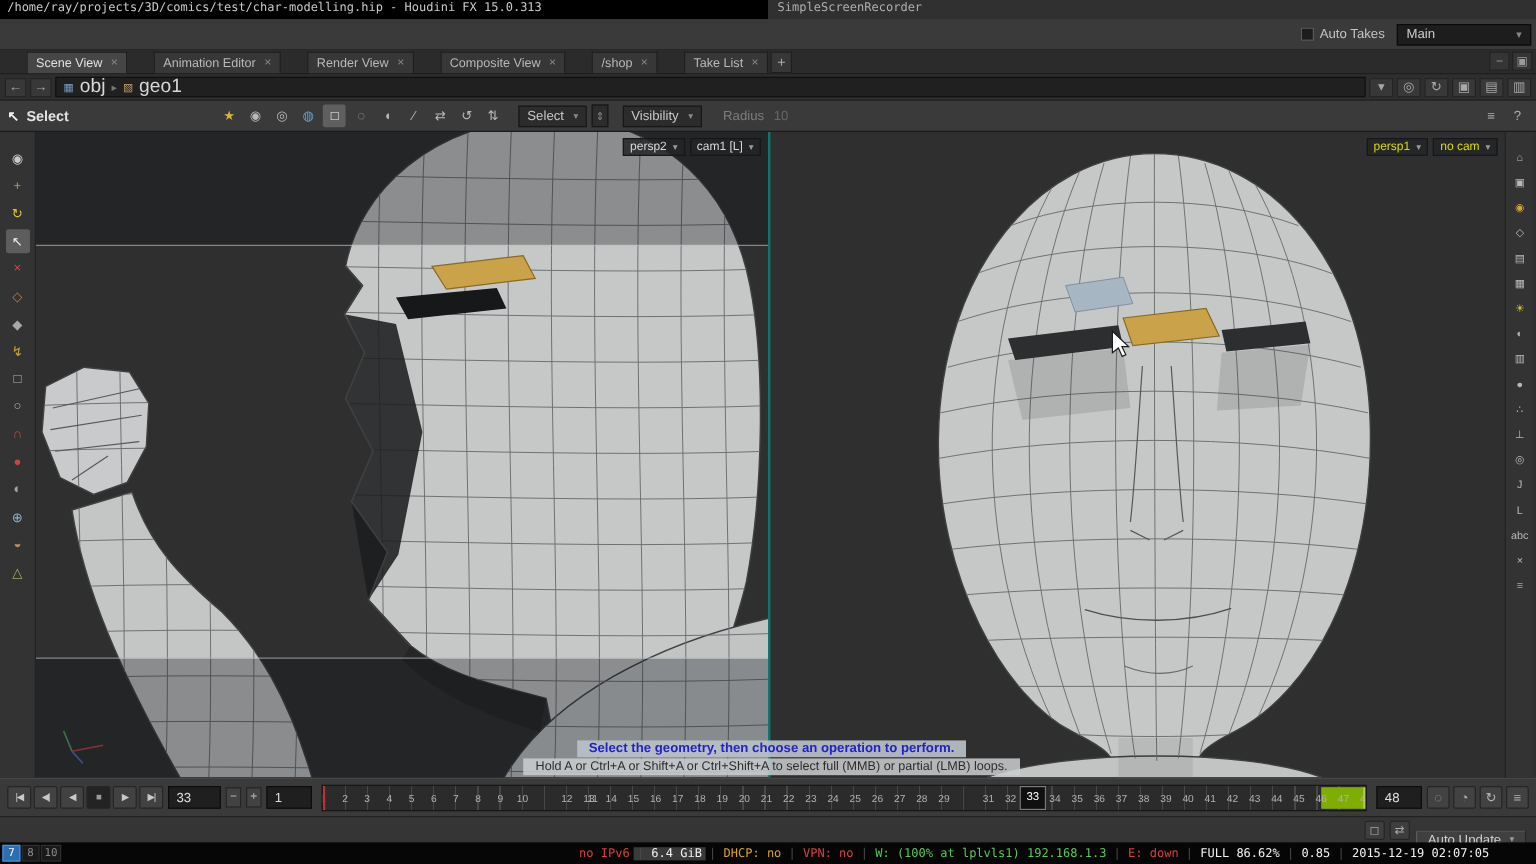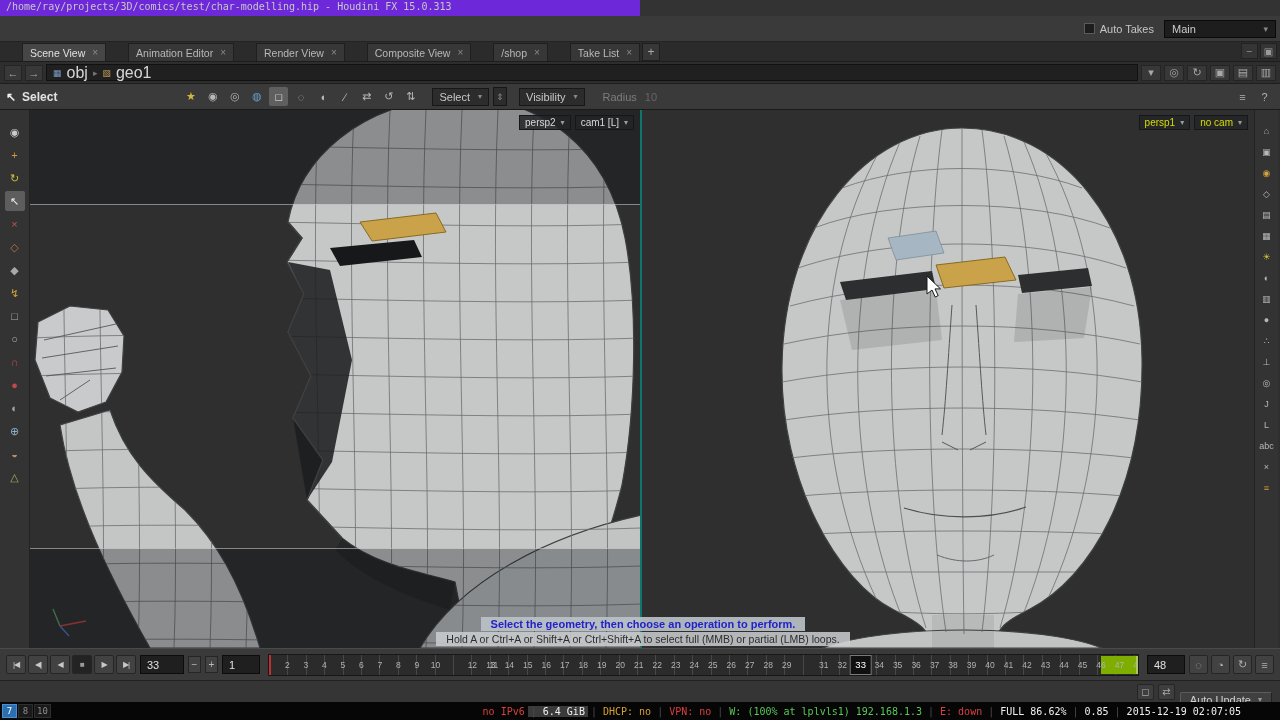--- a/index.html
+++ b/index.html
@@ -2,21 +2,21 @@
 <html><head>
 <meta charset="utf-8">
 <style>
   * { margin:0; padding:0; box-sizing:border-box; }
   html,body { width:1280px; height:720px; overflow:hidden; background:#222;
     font-family:"Liberation Sans",sans-serif; -webkit-user-select:none; user-select:none; }
   .screen { position:relative; width:1280px; height:720px; background:#333; display:flex; flex-direction:column; }
 
   
   .titlebar { height:16px; display:flex; font-family:"DejaVu Sans Mono",monospace; font-size:10px; }
-  .titlebar .t-left { width:640px; background:#6d28d9; color:#c8c8c8; padding:1px 6px; white-space:nowrap; overflow:hidden; }
+  .titlebar .t-left { width:640px; background:#000000; color:#c8c8c8; padding:1px 6px; white-space:nowrap; overflow:hidden; }
   .titlebar .t-right { width:640px; background:#303030; color:#aeaeae; padding:1px 8px; }
 
   
   .menubar { height:26px; background:#3a3a3a; border-bottom:1px solid #232323; display:flex; align-items:center; padding:0 4px; }
   .menubar-items { display:flex; }
   .menu-item { color:#cccccc; font-size:12px; padding:3px 9px; cursor:default; }
   .menubar .spacer { flex:1; }
   .auto-takes { display:flex; align-items:center; gap:5px; color:#c4c4c4; font-size:11px; margin-right:10px; }
   .checkbox { width:11px; height:11px; background:#1d1d1d; border:1px solid #5a5a5a; }
   .take-select { width:112px; background:#1d1d1d; border:1px solid #0a0a0a; color:#cccccc; font-size:11px; padding:2px 7px; display:flex; justify-content:space-between; align-items:center; }
@@ -111,20 +111,21 @@
   .status-token { padding:0 3px; white-space:nowrap; }
   .status-token + .status-token::before { content:"|"; color:#4a4a4a; margin-right:6px; }
 </style>
 </head>
 <body>
 
 <div class="screen">
 
   <div class="titlebar">
     <div class="t-left">/home/ray/projects/3D/comics/test/char-modelling.hip - Houdini FX 15.0.313</div>
+    <div class="t-right">SimpleScreenRecorder</div>
   </div>
 
   <div class="menubar">
     <span class="spacer"></span>
     <span class="auto-takes">
       <span class="checkbox"></span>
       <span>Auto Takes</span>
     </span>
     <span class="take-select">
       <span>Main</span>

